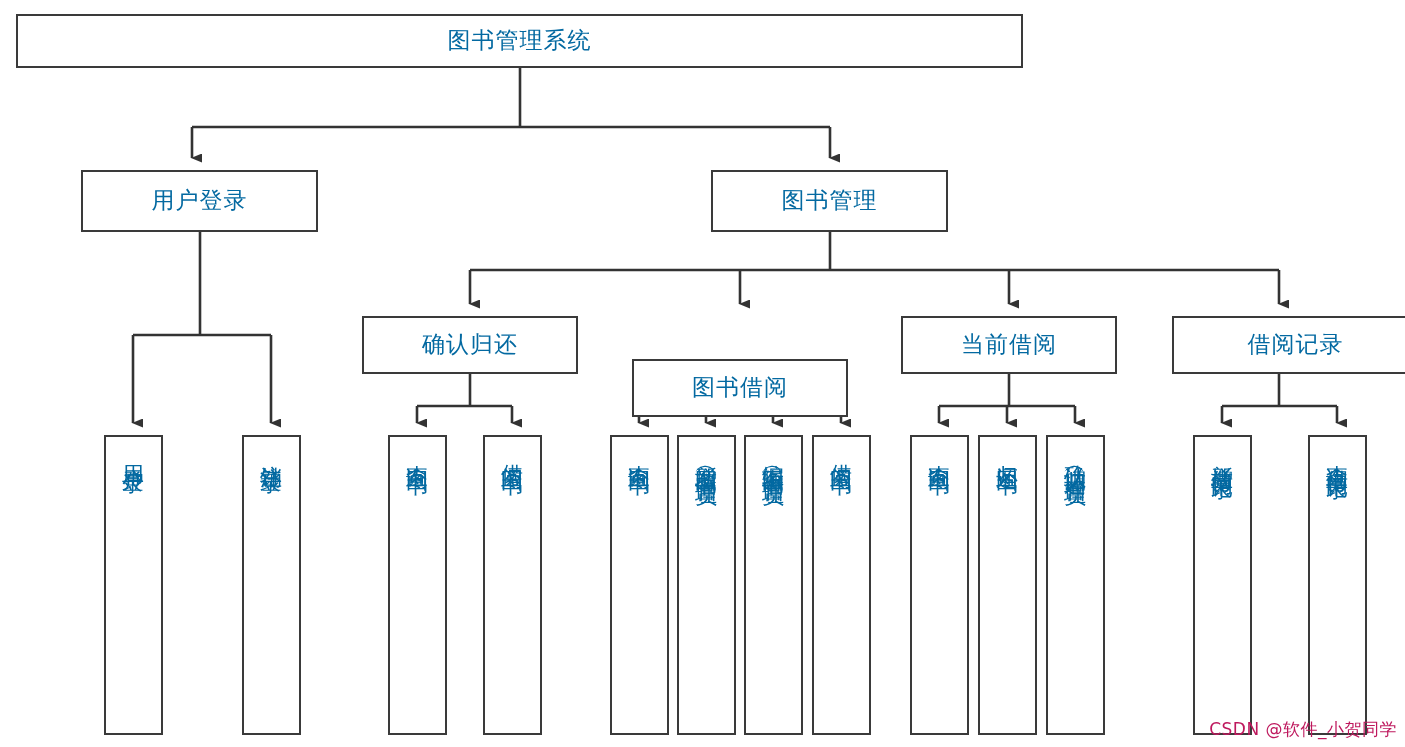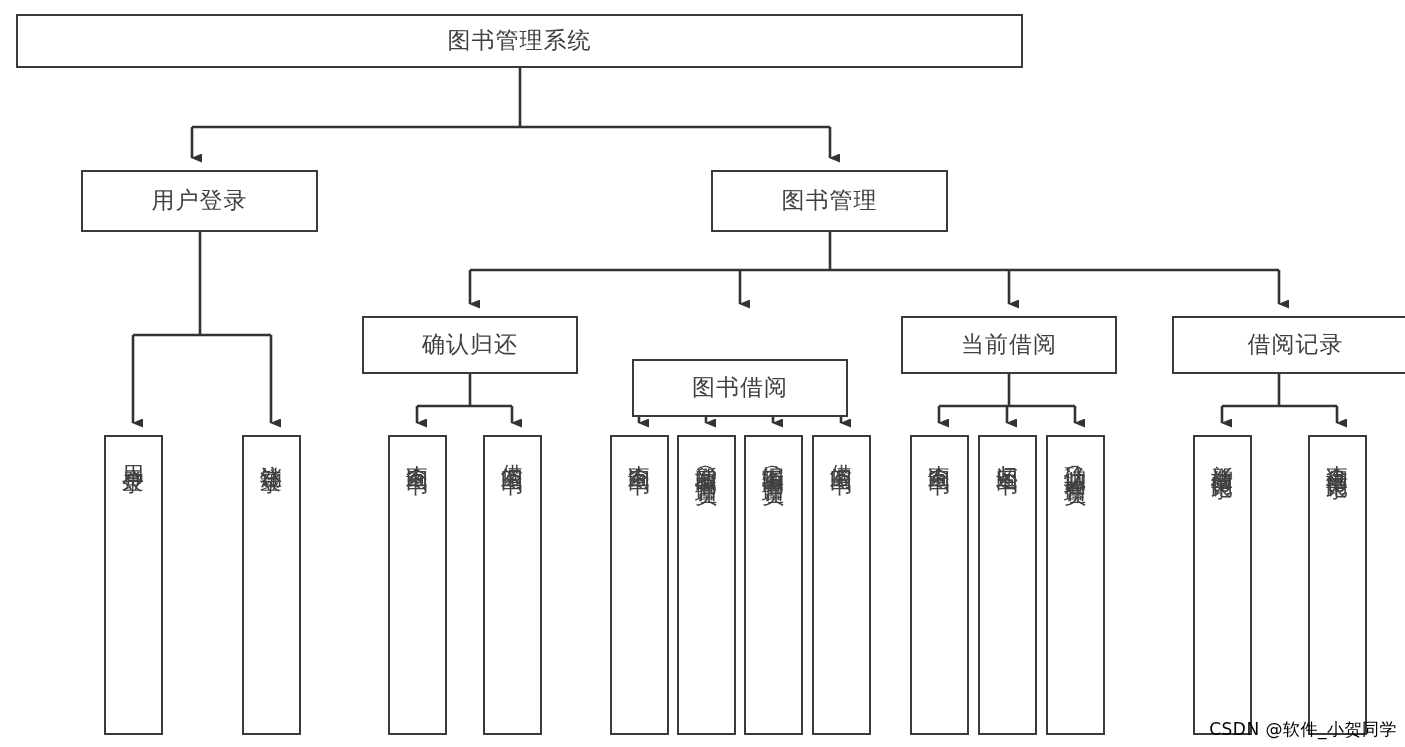--- a/index.html
+++ b/index.html
@@ -27,21 +27,21 @@
     pointer-events: none;
   }
   .node {
     position: absolute;
     box-sizing: border-box;
     background: #ffffff;
     border: 2px solid #3a3a3a;
     display: flex;
     align-items: center;
     justify-content: center;
-    color: #404040;
+    color: #0369a1;
   }
   .node.horizontal {
     font-size: 23px;
     letter-spacing: 1px;
     line-height: 1.2;
   }
   .node.root {
     font-size: 23px;
   }
   .node.leaf {
@@ -56,21 +56,21 @@
     letter-spacing: 3px;
     line-height: 1.05;
     white-space: nowrap;
     display: block;
   }
   .watermark {
     position: absolute;
     right: 8px;
     bottom: 6px;
     font-size: 17px;
-    color: #000000;
+    color: #be185d;
     letter-spacing: 0.5px;
     white-space: nowrap;
     user-select: none;
   }
 </style>
 </head>
 <body>
 
 <div id="diagram-root">
 

